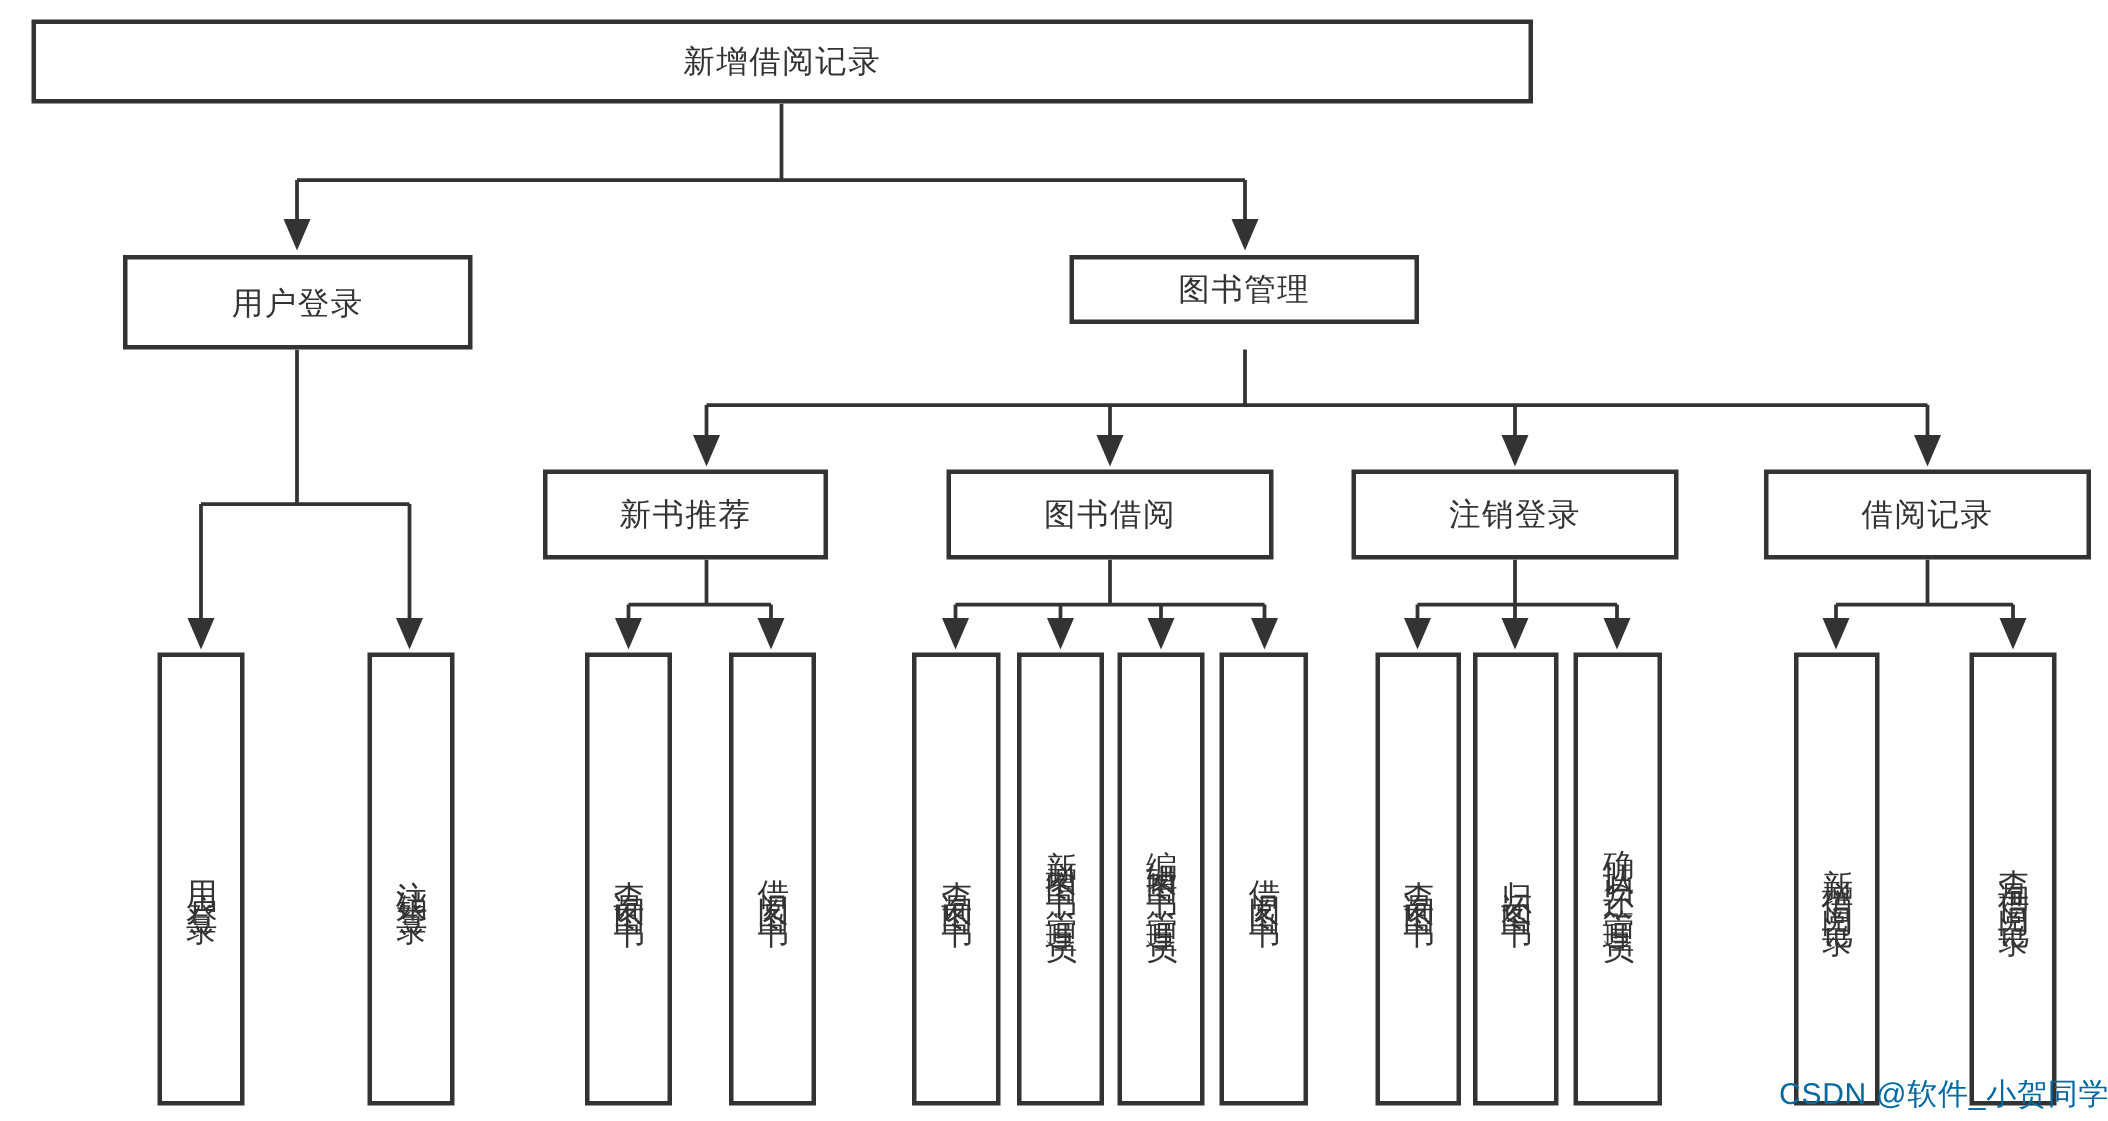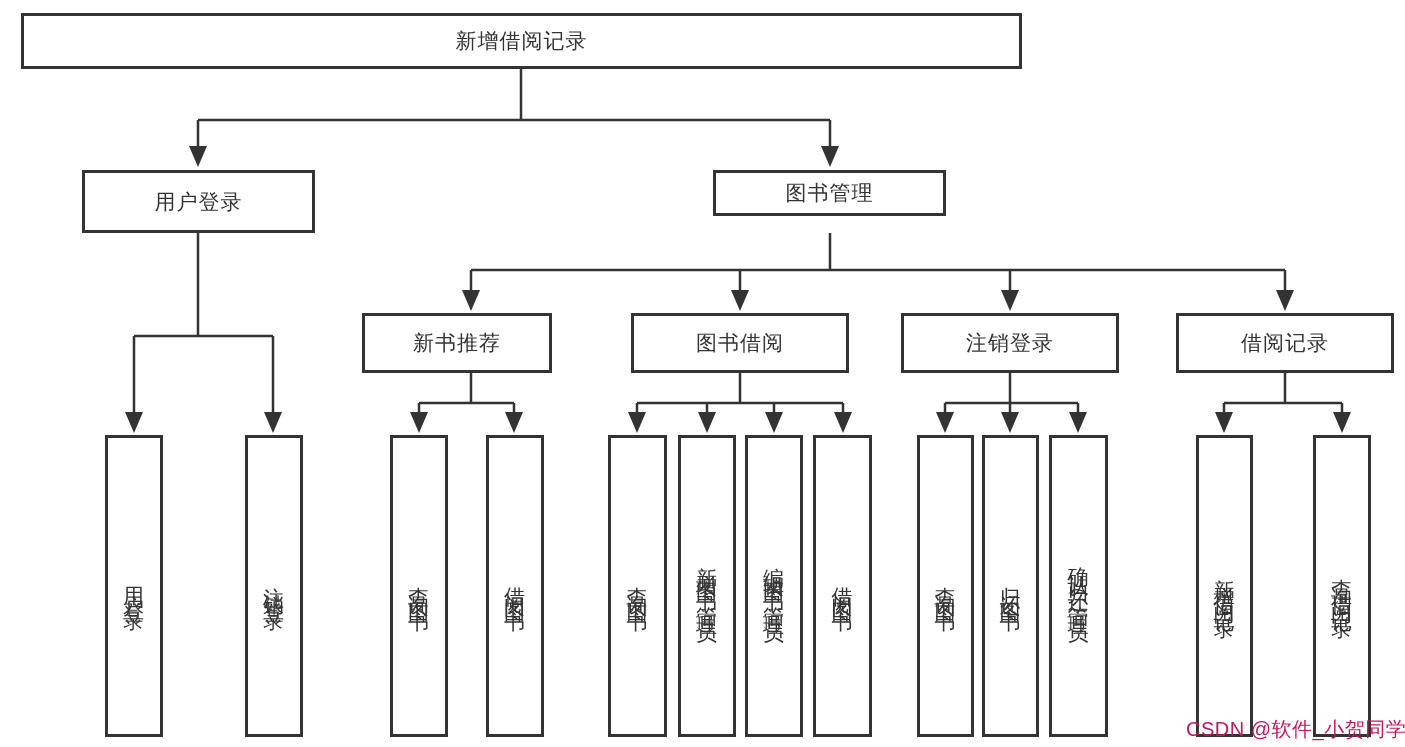--- a/index.html
+++ b/index.html
@@ -27,21 +27,21 @@
     font-size:21px;
     letter-spacing:8px;
     line-height:1;
   }
   #watermark{
     position:absolute;
     left:1186px;
     top:716px;
     font-size:20px;
     letter-spacing:0.5px;
-    color:#be185d;
+    color:#0369a1;
     white-space:nowrap;
     z-index:10;
   }
 </style>
 </head>
 <body>
 
 <div id="stage">
 
   <svg id="wires" viewBox="0 0 1405 747" xmlns="http://www.w3.org/2000/svg">

